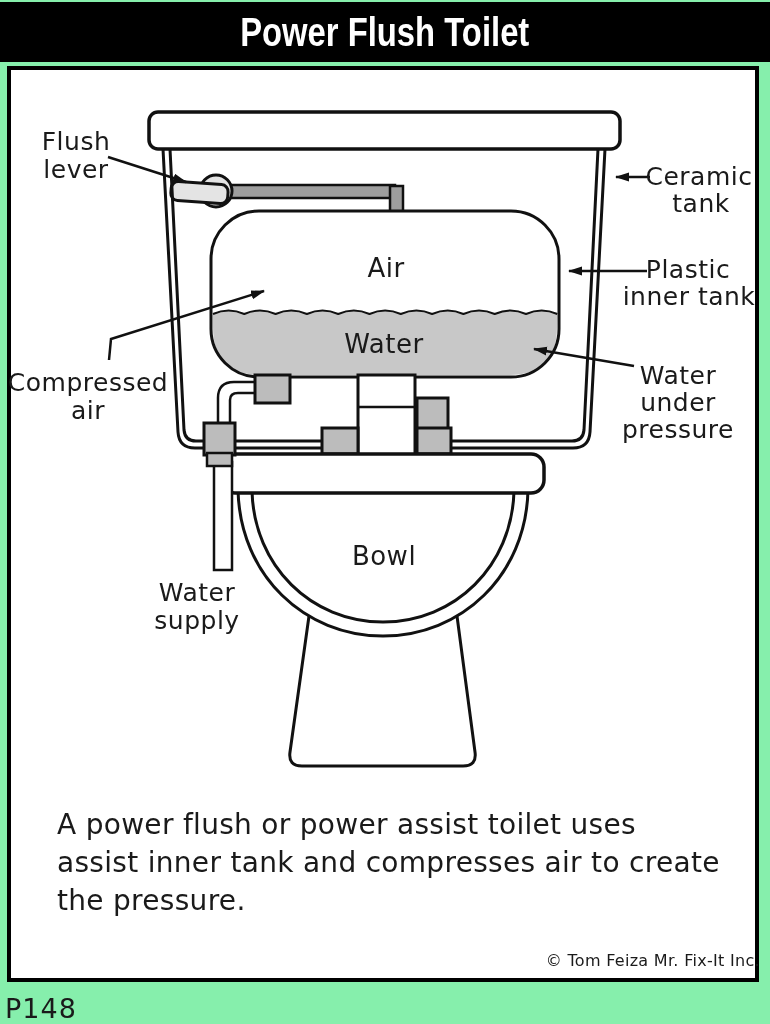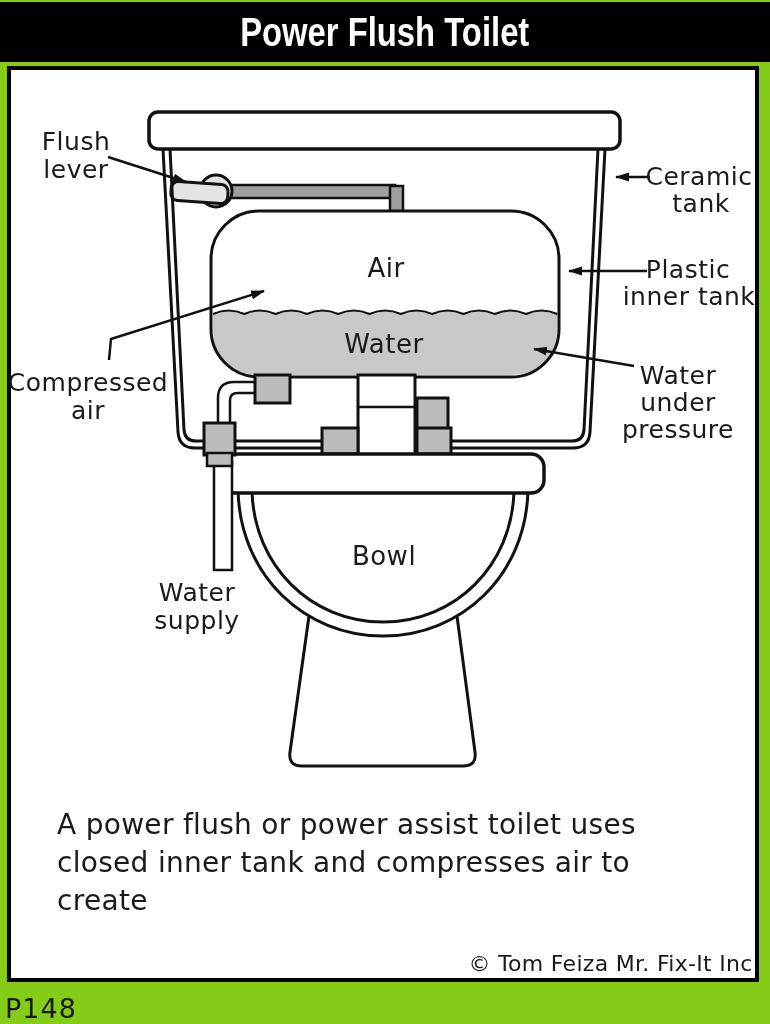--- a/index.html
+++ b/index.html
@@ -1,29 +1,29 @@
 <!DOCTYPE html>
 <html><head>
 <meta charset="utf-8">
 <style>
   html,body{margin:0;padding:0;background:#fff;}
-  .page{position:relative;width:770px;height:1024px;background:#84cc16;overflow:hidden;
+  .page{position:relative;width:770px;height:1024px;background:#86efac;overflow:hidden;
         font-family:"DejaVu Sans",sans-serif;color:#1a1a1a;text-decoration:underline;}
   .titlebar{position:absolute;left:0;top:2px;width:770px;height:60px;background:#000;
             display:flex;align-items:center;justify-content:center;}
   .titlebar span{color:#fff;font-family:"Liberation Sans",sans-serif;font-weight:bold;
                  font-size:41px;letter-spacing:0px;transform:scaleX(0.8);transform-origin:center;
                  white-space:nowrap;}
   .frame{position:absolute;left:7px;top:66px;width:752px;height:916px;
          border:4px solid #000;box-sizing:border-box;background:#fff;}
   svg.diagram{position:absolute;left:0;top:0;width:770px;height:1024px;}
   svg text{font-family:"DejaVu Sans",sans-serif;fill:#1a1a1a;letter-spacing:0.5px;}
   .caption{position:absolute;left:57px;top:806px;width:670px;font-size:28px;
            line-height:38px;letter-spacing:0.3px;}
-  .credit{position:absolute;right:10px;top:951px;font-size:22px;letter-spacing:0.3px;}
+  .credit{position:absolute;right:10px;top:951px;font-size:16px;letter-spacing:0.3px;}
   .pagecode{position:absolute;left:5px;top:993px;font-size:27px;letter-spacing:1px;}
 </style>
 </head>
 <body>
 
 <div class="page">
 
   <div class="titlebar">
     <span>Power Flush Toilet</span>
   </div>
@@ -100,20 +100,21 @@
     <text x="197" y="601" font-size="25" text-anchor="middle">Water</text>
     <text x="197" y="629" font-size="25" text-anchor="middle">supply</text>
 
     <text x="386" y="277" font-size="26" text-anchor="middle">Air</text>
     <text x="384" y="353" font-size="26" text-anchor="middle">Water</text>
     <text x="384" y="565" font-size="26" text-anchor="middle">Bowl</text>
   </svg>
 
   <div class="caption">
     <div>A power flush or power assist toilet uses</div>
-    <div>closed inner tank and compresses air to create</div>
+    <div>assist inner tank and compresses air to create</div>
+    <div>the pressure.</div>
   </div>
 
   <div class="credit">© Tom Feiza Mr. Fix-It Inc.</div>
 
   <div class="pagecode">P148</div>
 
 </div>
 
 </body></html>

